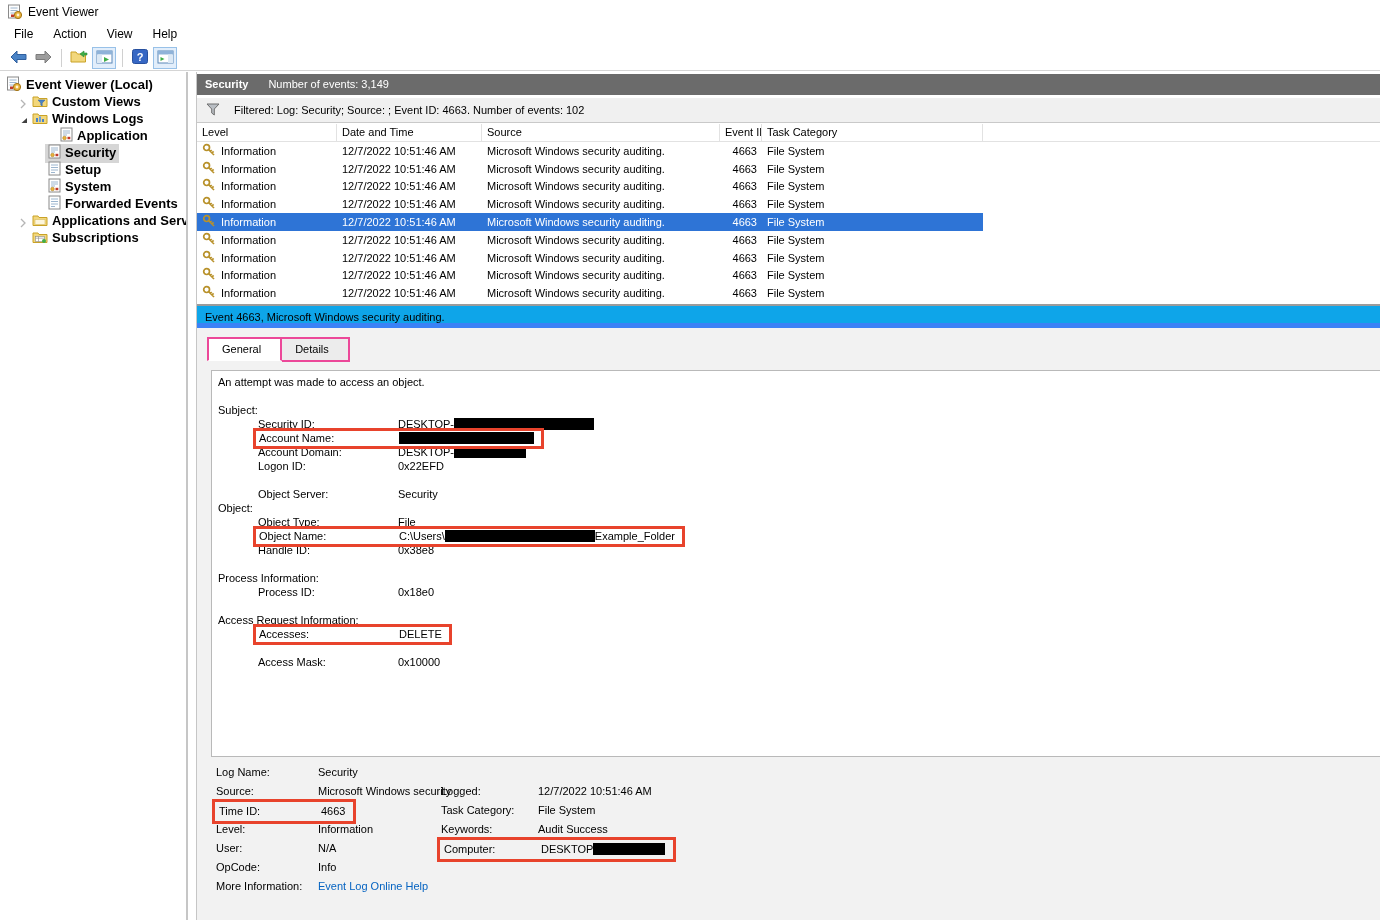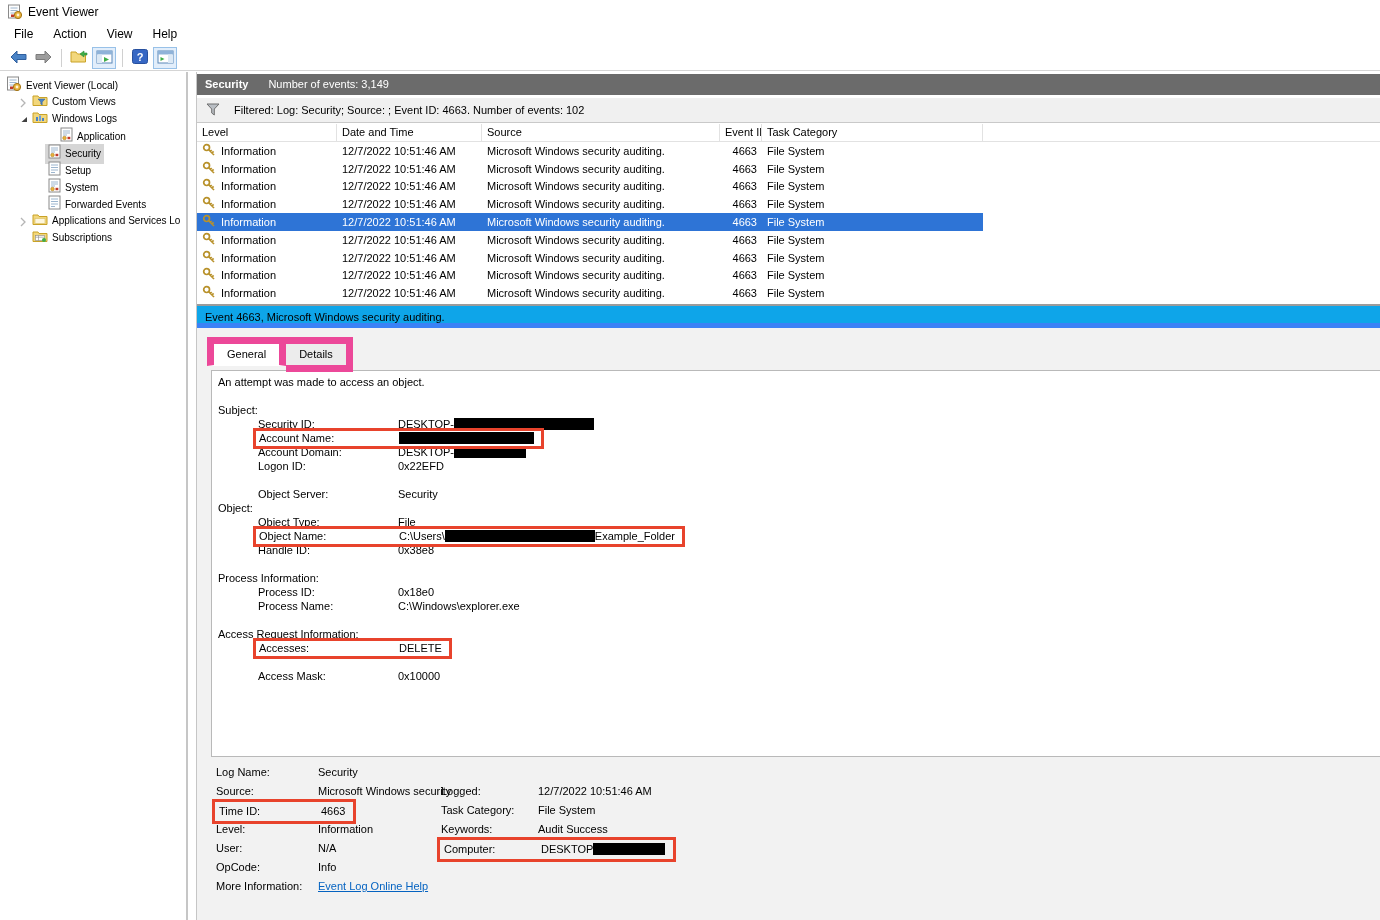--- a/index.html
+++ b/index.html
@@ -16,21 +16,21 @@
   .menubar .mi:first-child { margin-left:4px; }
   .toolbar { position:absolute; top:45px; left:0; right:0; height:26px; border-bottom:1px solid #d5d5d5;
              display:flex; align-items:center; padding-left:6px; }
   .tbtn { display:inline-flex; align-items:center; justify-content:center; width:24px; height:22px; margin-right:1px; border:1px solid transparent; }
   .tbtn.pressed { background:#e2eefb; border:1px solid #98c1e8; }
   .tsep { display:inline-block; width:1px; height:18px; background:#d0d0d0; margin:0 5px; }
 
   
   .content { position:absolute; top:72px; left:0; right:0; bottom:0; }
   .tree { position:absolute; top:0; left:0; bottom:0; width:188px; border-right:2px solid #c6c6c6; padding-top:4px; overflow:hidden; }
-  .titem { height:17px; line-height:17px; white-space:nowrap; position:relative; font-size:10px; }
+  .titem { height:17px; line-height:17px; white-space:nowrap; position:relative; font-size:13px;font-weight:bold; }
   .titem .arrow { position:absolute; top:3px; }
   .titem .tlabel { position:absolute; top:0; }
   .titem .tlabel.sel { background:#d6d6d6; padding:0 3px; margin-left:-3px; }
 
   .main { position:absolute; top:0; left:196px; right:0; bottom:0; border-left:1px solid #c6c6c6; }
   .panel-header { position:absolute; top:2px; left:0; right:0; height:21px; background:#6b6b6b; color:#fff; line-height:21px; padding-left:8px; }
   .panel-header .ph-title { font-weight:bold; margin-right:20px; }
   .filter-bar { position:absolute; top:26px; left:0; right:0; height:25px; background:#f0f0f0;
                 border-bottom:1px solid #c9c9c9; display:flex; align-items:center; }
   .filter-bar .ficn { margin:0 14px 0 9px; }
@@ -44,41 +44,41 @@
   .td { padding:0 5px; overflow:hidden; white-space:nowrap; display:flex; align-items:center; height:100%; }
   .c0 { width:140px; } .c1 { width:145px; } .c2 { width:238px; }
   .c3 { width:42px; justify-content:flex-end; text-align:right; } .c4 { width:221px; }
   .cfill { flex:1; border-right:none; }
   .td .kicn { margin-right:5px; flex:0 0 auto; }
 
   
   .detail { position:absolute; top:232px; left:0; right:0; bottom:0; background:#f2f2f2; border-top:2px solid #9b9b9b; }
   .detail-header { height:22px; line-height:22px; padding-left:8px; background:#0ea5e9; border-bottom:5px solid #3b82f6; }
   .tabstrip { position:absolute; top:31px; left:10px; height:25px; }
-  .tab { display:inline-block; padding:4px 13px 5px 13px; border:7px solid #ec4899; background:#ececec; margin-right:0; position:relative; }
+  .tab { display:inline-block; padding:4px 19px 5px 13px; border:2px solid #ec4899; background:#ececec; margin-right:0; position:relative; }
   .tab.active { background:#fff; border-bottom:1px solid #fff; z-index:3; }
   .tab.inactive { border-left:none; z-index:1; }
   .textbox { position:absolute; left:14px; right:0; top:64px; bottom:163px; background:#fff;
              border:1px solid #b9b9b9; border-right:none; padding-top:4px; overflow:hidden; }
   .line { height:14px; line-height:14px; white-space:nowrap; padding-left:6px; }
   .line.sub { padding-left:46px; }
   .line .lbl { display:inline-block; }
   .line.sub .lbl { width:140px; }
   .redact { display:inline-block; height:12px; background:#000; vertical-align:middle; margin-top:-2px; }
   .hl { display:inline-block; border:3px solid var(--red); padding:0 7px 1px 3px; margin:-3px 0 -3px -5px; position:relative; z-index:2; background:transparent; }
 
   
   .efooter { position:absolute; left:0; right:0; bottom:14px; height:148px; padding-top:6px; }
   .fcol { position:absolute; top:6px; }
   .fcol.left { left:19px; }
   .fcol.right { left:244px; top:25px; }
   .frow { height:19px; line-height:16px; white-space:nowrap; }
   .frow .flbl { display:inline-block; width:102px; }
   .fcol.right .frow .flbl { width:97px; }
-  .flink { color:#0563c1; text-decoration:underline; }
+  .flink { color:#0563c1; }
   .fhl { display:inline-block; border:3px solid var(--red); padding:1px 8px 2px 4px; margin:-3px 0 0 -4px; }
 </style>
 </head>
 <body>
 
 <div class="app">
 
   <div class="titlebar">
     <span class="ticon"><svg width="16" height="16" viewBox="0 0 16 16">
           <rect x="1.5" y="1" width="11" height="13" fill="#fdfdfd" stroke="#8a8a8a"></rect>
@@ -395,21 +395,20 @@
             <div class="line sub"><span class="lbl">Logon ID:</span><span>0x22EFD</span></div>
             <div class="line"></div>
             <div class="line sub"><span class="lbl">Object Server:</span><span>Security</span></div>
             <div class="line"><span class="lbl">Object:</span></div>
             <div class="line sub"><span class="lbl">Object Type:</span><span>File</span></div>
             <div class="line sub"><span class="hl"><span class="lbl">Object Name:</span><span>C:\Users\</span><span class="redact" style="width: 150px;"></span><span>Example_Folder</span></span></div>
             <div class="line sub"><span class="lbl">Handle ID:</span><span>0x38e8</span></div>
             <div class="line"></div>
             <div class="line"><span class="lbl">Process Information:</span></div>
             <div class="line sub"><span class="lbl">Process ID:</span><span>0x18e0</span></div>
-            <div class="line sub"><span class="lbl">Process Name:</span><span>C:\Windows\explorer.exe</span></div>
             <div class="line"></div>
             <div class="line"><span class="lbl">Access Request Information:</span></div>
             <div class="line sub"><span class="hl"><span class="lbl">Accesses:</span><span>DELETE</span></span></div>
             <div class="line"></div>
             <div class="line sub"><span class="lbl">Access Mask:</span><span>0x10000</span></div>
           </div>
         <div class="efooter">
           <div class="fcol left">
               <div class="frow"><span class="flbl">Log Name:</span><span>Security</span></div>
               <div class="frow"><span class="flbl">Source:</span><span>Microsoft Windows security</span></div>

